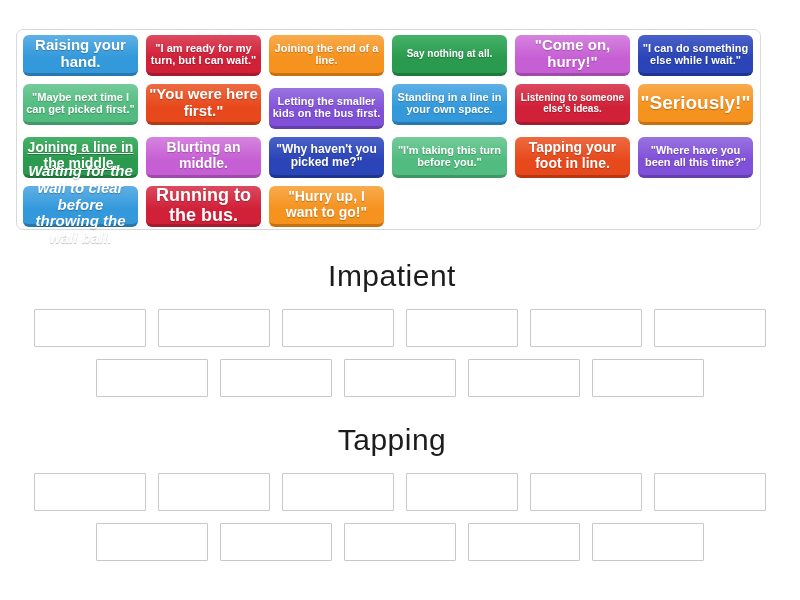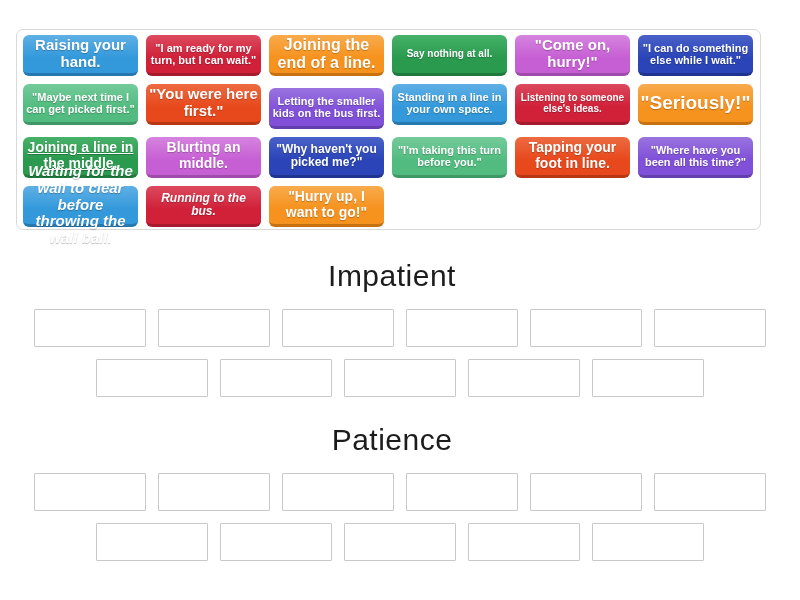--- a/index.html
+++ b/index.html
@@ -74,38 +74,38 @@
   }
 </style>
 </head>
 <body>
 
 <div class="stage">
 
   <div class="tray" id="tray">
       <div class="tile" style="background: linear-gradient(rgb(95, 176, 229) 0%, rgb(51, 153, 219) 60%); border-bottom-color: rgb(38, 120, 174); font-size: 15px;">Raising your hand.</div>
       <div class="tile" style="background: linear-gradient(rgb(220, 74, 94) 0%, rgb(208, 33, 57) 60%); border-bottom-color: rgb(165, 26, 45); font-size: 11px;">"I am ready for my turn, but I can wait."</div>
-      <div class="tile" style="background: linear-gradient(rgb(248, 171, 77) 0%, rgb(246, 146, 30) 60%); border-bottom-color: rgb(198, 114, 17); font-size: 16px;">Joining the end of a line.</div>
+      <div class="tile" style="background: linear-gradient(rgb(248, 171, 77) 0%, rgb(246, 146, 30) 60%); border-bottom-color: rgb(198, 114, 17); font-size: 11px;">Joining the end of a line.</div>
       <div class="tile" style="background: linear-gradient(rgb(70, 178, 105) 0%, rgb(42, 154, 78) 60%); border-bottom-color: rgb(31, 122, 60); font-size: 10px;">Say nothing at all.</div>
       <div class="tile" style="background: linear-gradient(rgb(213, 132, 223) 0%, rgb(199, 95, 212) 60%); border-bottom-color: rgb(160, 75, 171); font-size: 15px;">"Come on, hurry!"</div>
       <div class="tile" style="background: linear-gradient(rgb(74, 97, 200) 0%, rgb(43, 69, 184) 60%); border-bottom-color: rgb(31, 51, 144); font-size: 11px;">"I can do something else while I wait."</div>
       <div class="tile" style="background: linear-gradient(rgb(116, 203, 154) 0%, rgb(82, 188, 128) 60%); border-bottom-color: rgb(63, 152, 101); font-size: 11px;">"Maybe next time I can get picked first."</div>
       <div class="tile" style="background: linear-gradient(rgb(237, 107, 66) 0%, rgb(231, 73, 28) 60%); border-bottom-color: rgb(185, 54, 20); font-size: 15px;">"You were here first."</div>
       <div class="tile" style="background: linear-gradient(rgb(154, 115, 224) 0%, rgb(128, 80, 216) 60%); border-bottom-color: rgb(101, 63, 173); font-size: 11px; margin-top: 8px;">Letting the smaller kids on the bus first.</div>
       <div class="tile" style="background: linear-gradient(rgb(95, 176, 229) 0%, rgb(51, 153, 219) 60%); border-bottom-color: rgb(38, 120, 174); font-size: 11px;">Standing in a line in your own space.</div>
       <div class="tile" style="background: linear-gradient(rgb(220, 74, 94) 0%, rgb(208, 33, 57) 60%); border-bottom-color: rgb(165, 26, 45); font-size: 10px;">Listening to someone else's ideas.</div>
       <div class="tile" style="background: linear-gradient(rgb(248, 171, 77) 0%, rgb(246, 146, 30) 60%); border-bottom-color: rgb(198, 114, 17); font-size: 19px;">"Seriously!"</div>
       <div class="tile" style="background: linear-gradient(rgb(70, 178, 105) 0%, rgb(42, 154, 78) 60%); border-bottom-color: rgb(31, 122, 60); font-size: 14px; text-decoration: underline;">Joining a line in the middle.</div>
       <div class="tile" style="background: linear-gradient(rgb(213, 132, 223) 0%, rgb(199, 95, 212) 60%); border-bottom-color: rgb(160, 75, 171); font-size: 14px;">Blurting an middle.</div>
       <div class="tile" style="background: linear-gradient(rgb(74, 97, 200) 0%, rgb(43, 69, 184) 60%); border-bottom-color: rgb(31, 51, 144); font-size: 12px;">"Why haven't you picked me?"</div>
       <div class="tile" style="background: linear-gradient(rgb(116, 203, 154) 0%, rgb(82, 188, 128) 60%); border-bottom-color: rgb(63, 152, 101); font-size: 11px;">"I'm taking this turn before you."</div>
       <div class="tile" style="background: linear-gradient(rgb(237, 107, 66) 0%, rgb(231, 73, 28) 60%); border-bottom-color: rgb(185, 54, 20); font-size: 14px;">Tapping your foot in line.</div>
       <div class="tile" style="background: linear-gradient(rgb(154, 115, 224) 0%, rgb(128, 80, 216) 60%); border-bottom-color: rgb(101, 63, 173); font-size: 11px;">"Where have you been all this time?"</div>
       <div class="tile" style="background: linear-gradient(rgb(95, 176, 229) 0%, rgb(51, 153, 219) 60%); border-bottom-color: rgb(38, 120, 174); font-size: 15px; font-style: italic;">Waiting for the wall to clear before throwing the wall ball.</div>
-      <div class="tile" style="background: linear-gradient(rgb(220, 74, 94) 0%, rgb(208, 33, 57) 60%); border-bottom-color: rgb(165, 26, 45); font-size: 12px; font-style: italic;">Running to the bus.</div>
+      <div class="tile" style="background: linear-gradient(rgb(220, 74, 94) 0%, rgb(208, 33, 57) 60%); border-bottom-color: rgb(165, 26, 45); font-size: 18px;">Running to the bus.</div>
       <div class="tile" style="background: linear-gradient(rgb(248, 171, 77) 0%, rgb(246, 146, 30) 60%); border-bottom-color: rgb(198, 114, 17); font-size: 14px;">"Hurry up, I want to go!"</div>
     </div>
 
   <section class="group" id="group-0">
     <h2 class="group-title">Impatient</h2>
     <div class="slot-rows">
         <div class="slot-row">
           <div class="slot"></div>
           <div class="slot"></div>
           <div class="slot"></div>
@@ -117,21 +117,21 @@
           <div class="slot"></div>
           <div class="slot"></div>
           <div class="slot"></div>
           <div class="slot"></div>
           <div class="slot"></div>
         </div>
       </div>
   </section>
 
   <section class="group" id="group-1">
-    <h2 class="group-title">Patience</h2>
+    <h2 class="group-title">Tapping</h2>
     <div class="slot-rows">
         <div class="slot-row">
           <div class="slot"></div>
           <div class="slot"></div>
           <div class="slot"></div>
           <div class="slot"></div>
           <div class="slot"></div>
           <div class="slot"></div>
         </div>
         <div class="slot-row">

